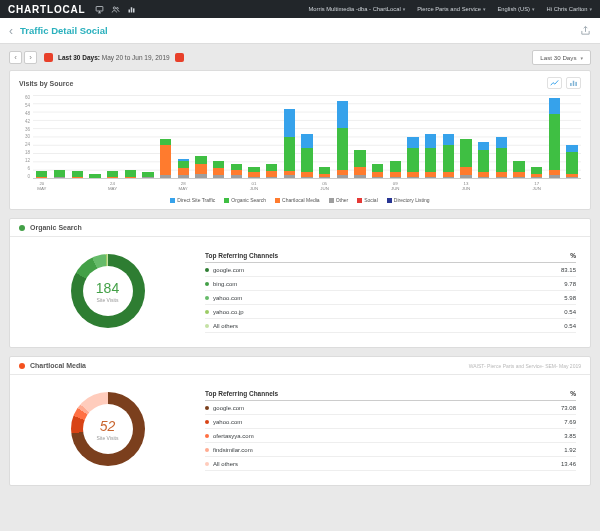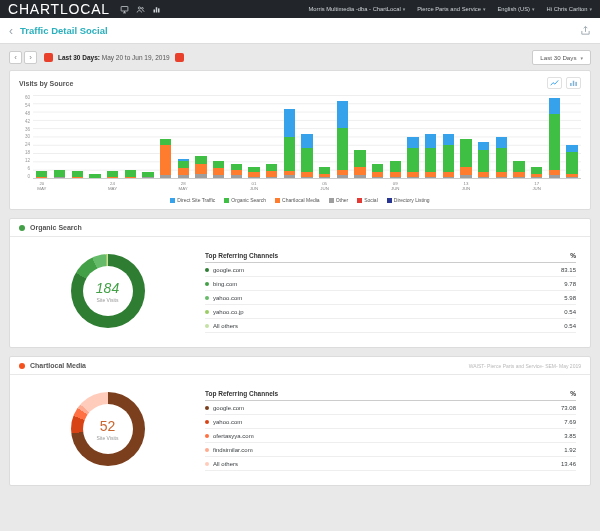--- a/index.html
+++ b/index.html
@@ -1,21 +1,21 @@
 <!DOCTYPE html>
 <html><head>
 <meta charset="utf-8">
 <style>
   * { box-sizing: border-box; margin: 0; padding: 0; }
   html,body { width:600px; height:531px; overflow:hidden;
     font-family:"Liberation Sans", sans-serif; background:#e9e9e9; color:#444; }
 
   
   .topbar { height:18px; background:#22262a; display:flex; align-items:center; padding:0 8px; }
-  .logo { color:#fff; font-weight:normal; font-size:14px; letter-spacing:.8px; margin-right:10px; }
+  .logo { color:#fff; font-weight:bold; font-size:10px; letter-spacing:.8px; margin-right:10px; }
   .topbar-icons { display:flex; gap:7px; align-items:center; }
   .topbar-icons span { display:flex; align-items:center; }
   .topbar-menus { margin-left:auto; display:flex; gap:12px; align-items:center; }
   .topbar-menu { color:#cfd4d9; font-size:5.8px; white-space:nowrap; cursor:pointer; display:flex; gap:2px; align-items:center;}
   .topbar-menu .caret { font-size:5px; color:#9aa0a6; }
 
   
   .page-header { height:26px; background:#fff; border-bottom:1px solid #ddd;
     display:flex; align-items:center; padding:0 9px; }
   .back { color:#9aa5ad; font-size:12px; margin-right:7px; line-height:1; }
@@ -494,21 +494,21 @@
 <section class="section">
   <div class="sec-head">
     <span class="sec-dot" style="background: rgb(67, 160, 71);"></span>
     <span class="sec-title">Organic Search</span>
     <span class="sec-sub"></span>
   </div>
   <div class="sec-body">
     <div class="donut-wrap">
       <div class="donut" style="background: conic-gradient(rgb(46, 125, 50) 0%, rgb(46, 125, 50) 83.15%, rgb(67, 160, 71) 83.15%, rgb(67, 160, 71) 92.93%, rgb(102, 187, 106) 92.93%, rgb(102, 187, 106) 98.91%, rgb(156, 204, 101) 98.91%, rgb(156, 204, 101) 99.45%, rgb(197, 225, 165) 99.45%, rgb(197, 225, 165) 99.99%);">
         <div class="donut-hole">
-          <span class="donut-value" style="color: rgb(67, 160, 71); font-style: italic;">184</span>
+          <span class="donut-value" style="color: rgb(67, 160, 71);">184</span>
           <span class="donut-label">Site Visits</span>
         </div>
       </div>
     </div>
     <div class="ref-table">
       <div class="rt-head">
         <span>Top Referring Channels</span>
         <span>%</span>
       </div>
       <div>
@@ -555,21 +555,21 @@
 <section class="section">
   <div class="sec-head">
     <span class="sec-dot" style="background: rgb(244, 81, 30);"></span>
     <span class="sec-title">Chartlocal Media</span>
     <span class="sec-sub">WAIST- Pierce Parts and Service- SEM- May 2019</span>
   </div>
   <div class="sec-body">
     <div class="donut-wrap">
       <div class="donut" style="background: conic-gradient(rgb(123, 63, 29) 0%, rgb(123, 63, 29) 73.08%, rgb(216, 67, 21) 73.08%, rgb(216, 67, 21) 80.77%, rgb(255, 112, 67) 80.77%, rgb(255, 112, 67) 84.62%, rgb(255, 171, 145) 84.62%, rgb(255, 171, 145) 86.54%, rgb(255, 204, 188) 86.54%, rgb(255, 204, 188) 100%);">
         <div class="donut-hole">
-          <span class="donut-value" style="color: rgb(201, 101, 47);">52</span>
+          <span class="donut-value" style="color: rgb(201, 101, 47); font-style: italic;">52</span>
           <span class="donut-label">Site Visits</span>
         </div>
       </div>
     </div>
     <div class="ref-table">
       <div class="rt-head">
         <span>Top Referring Channels</span>
         <span>%</span>
       </div>
       <div>

